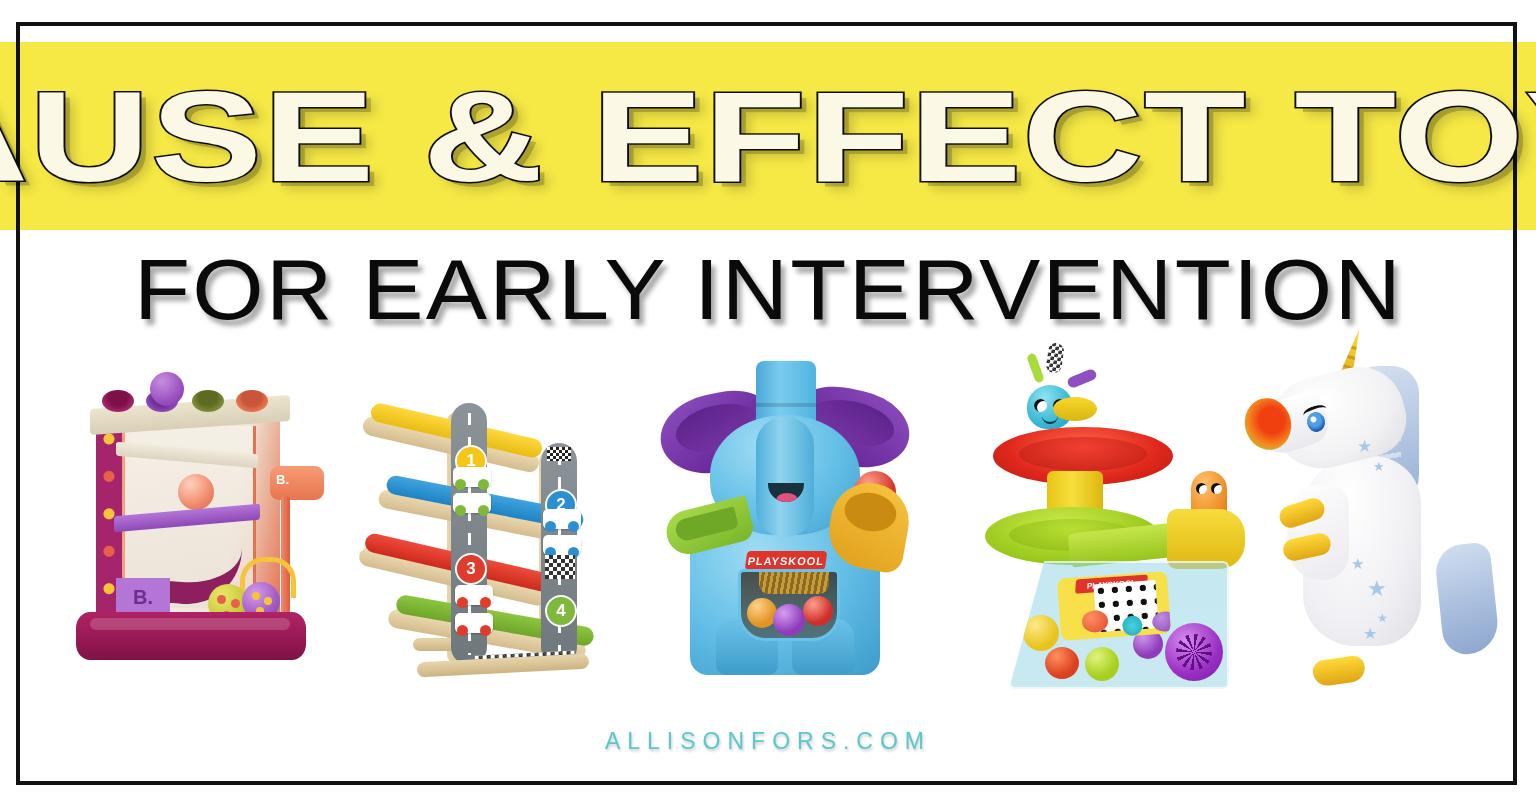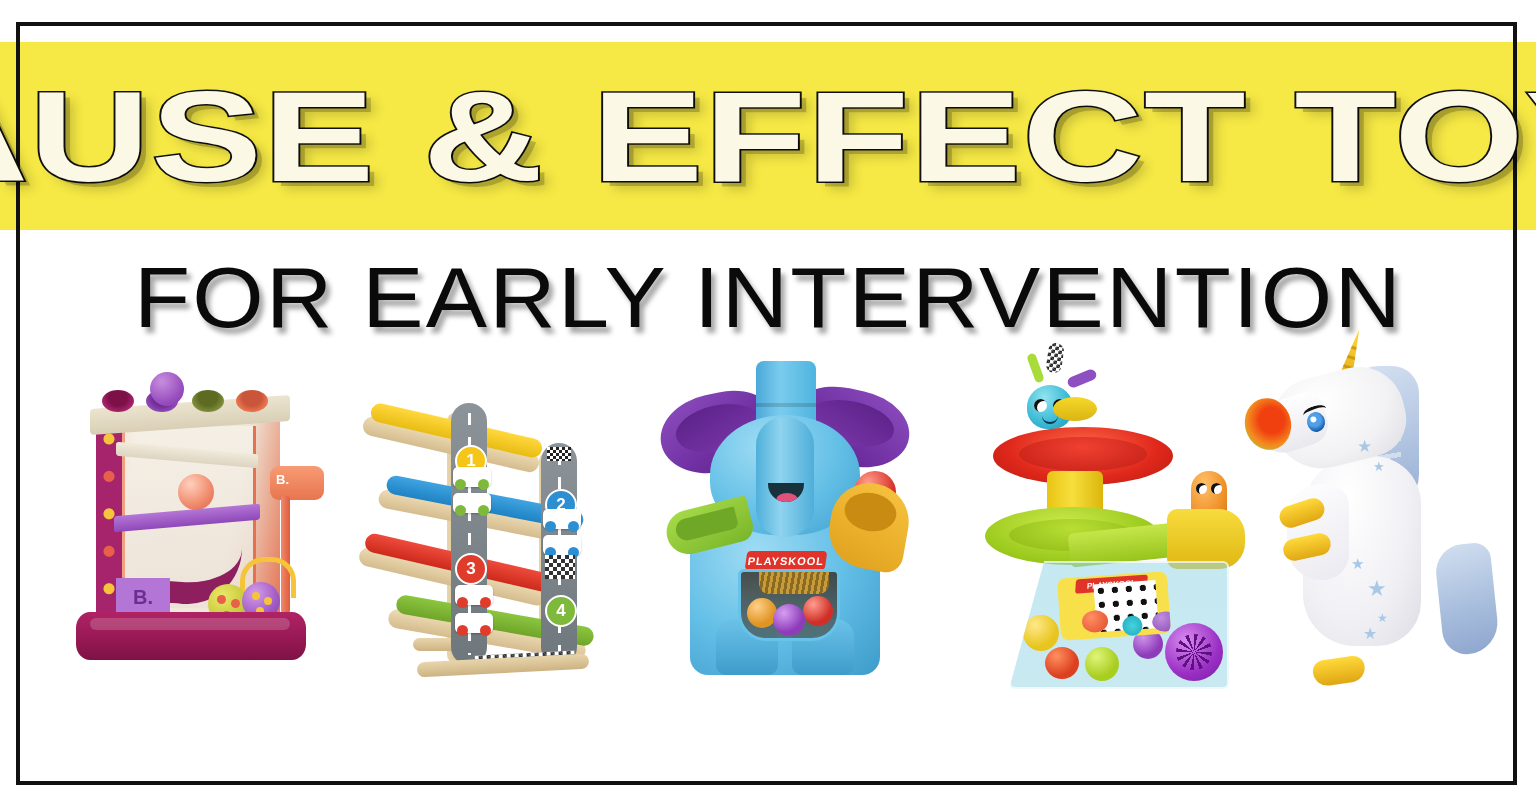--- a/index.html
+++ b/index.html
@@ -42,21 +42,21 @@
     white-space:nowrap;
     -webkit-text-stroke:3px #111;
     paint-order:stroke fill;
     text-shadow:
       5px 5px 0 rgba(0,0,0,0.20),
       8px 8px 10px rgba(0,0,0,0.18);
   }
 
   
   .subtitle-wrap{
-    position:absolute;left:0;top:253px;width:1536px;height:90px;
+    position:absolute;left:0;top:245px;width:1536px;height:90px;
     z-index:4;display:flex;align-items:center;justify-content:center;
   }
   .subtitle{
     font-family:"Liberation Sans Narrow","Liberation Sans", sans-serif;
     font-weight:normal;
     font-size:82px;
     line-height:1;
     letter-spacing:2px;
     transform:scaleX(1.12) scaleY(1.05);
     transform-origin:center center;
@@ -641,15 +641,18 @@
       <div class="star s1">★</div>
       <div class="star s2">★</div>
       <div class="star s3">★</div>
       <div class="star s4">★</div>
       <div class="star s5">★</div>
       <div class="star s6">★</div>
     </div>
 
   </div>
 
+  <div class="footer">
+    <span>ALLISONFORS.COM</span>
+  </div>
 
   <div class="frame"></div>
 </div>
 
 </body></html>

